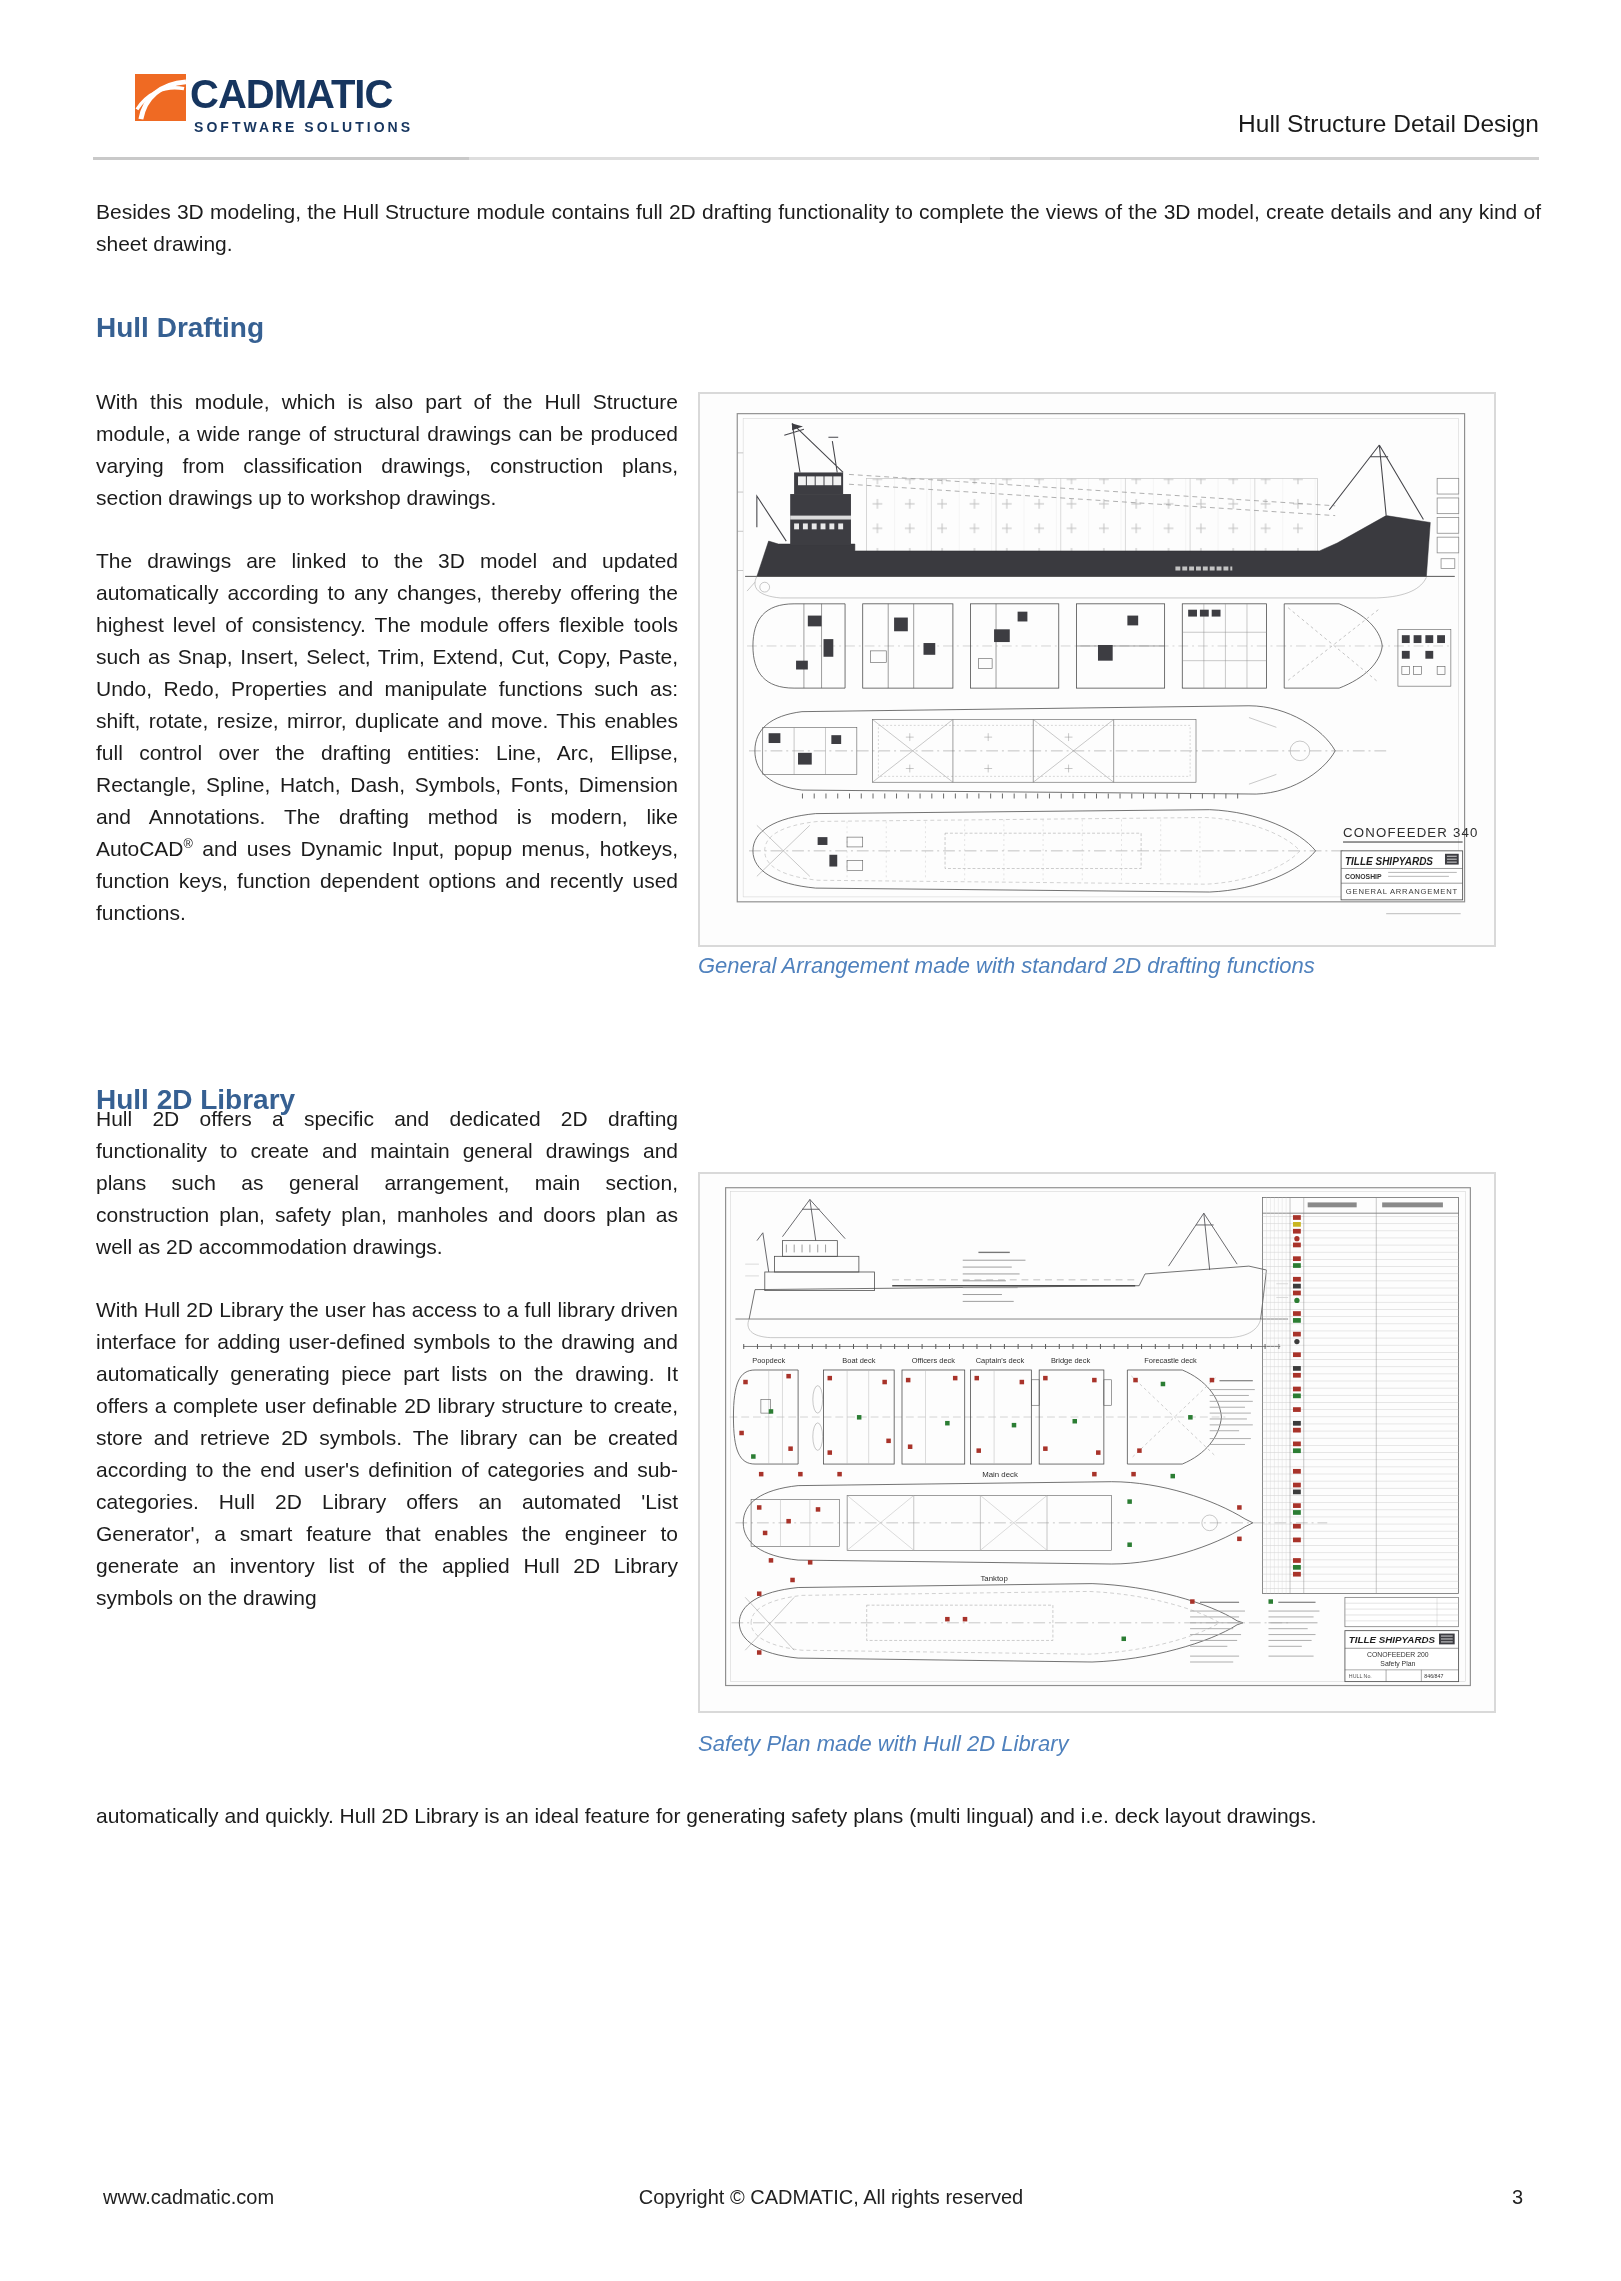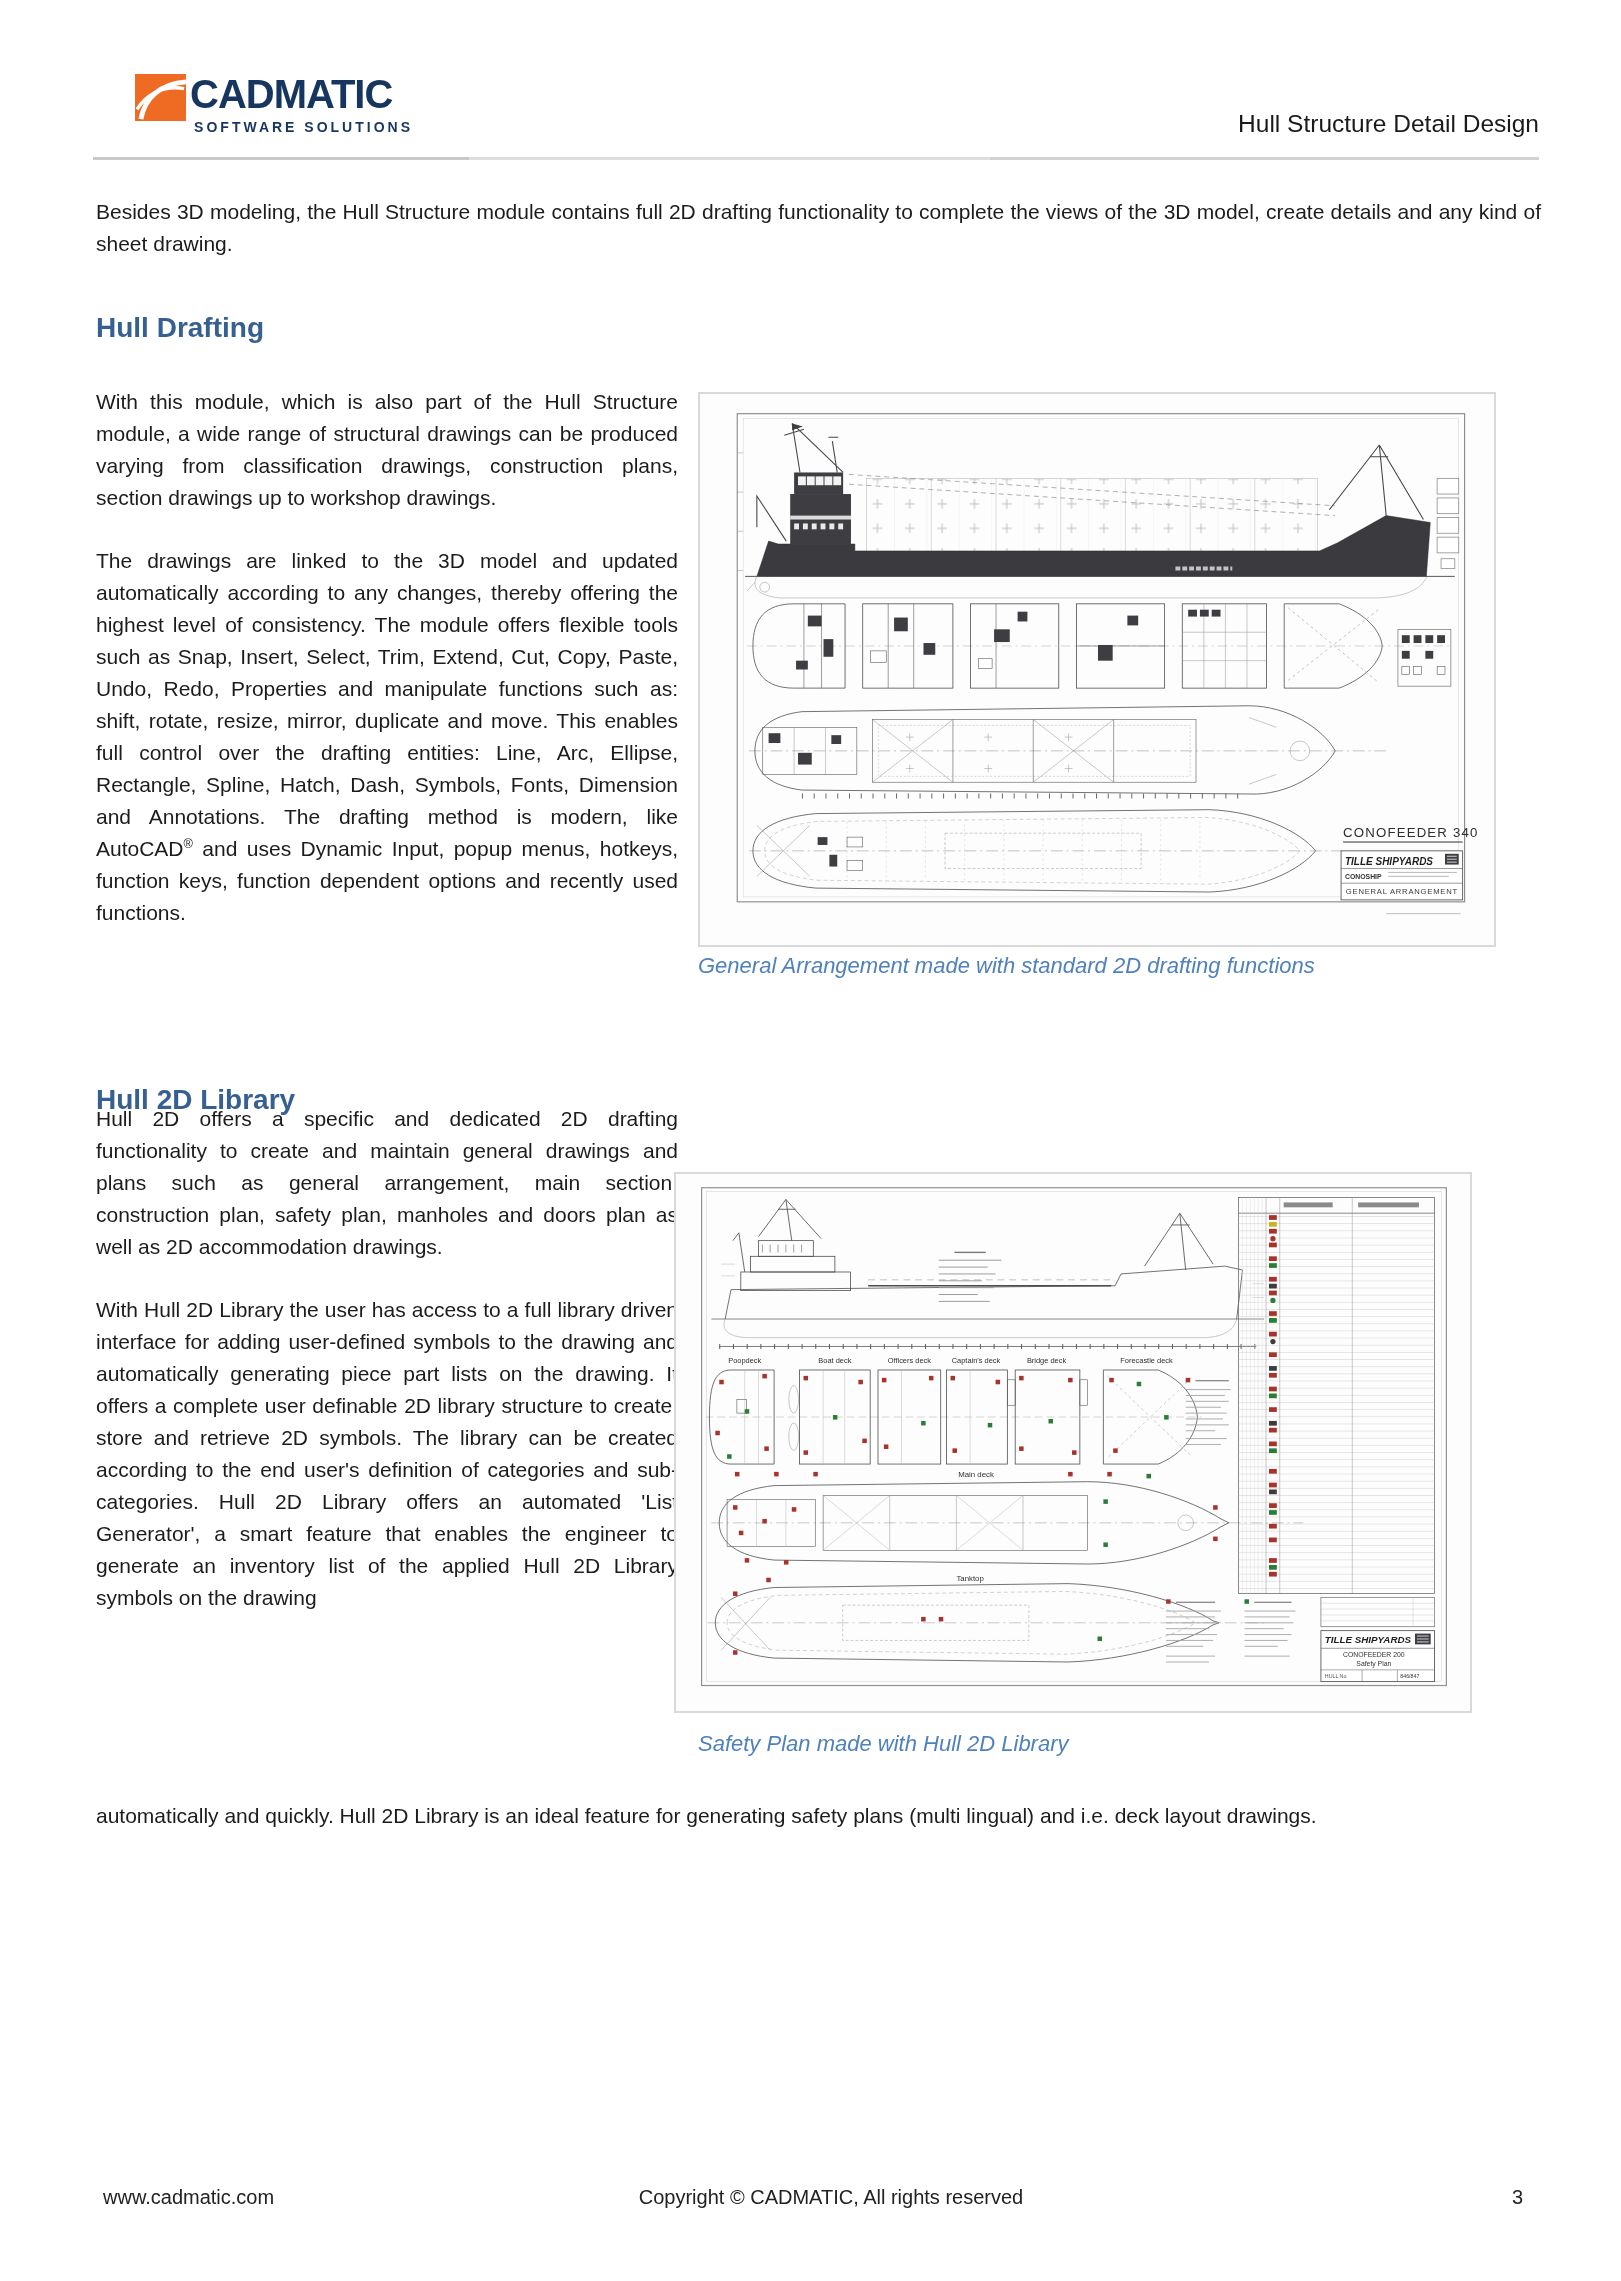--- a/index.html
+++ b/index.html
@@ -24,21 +24,21 @@
   .h1-pos{position:absolute;left:96px;top:312px;}
   .col1{position:absolute;left:96px;top:386px;width:582px;}
   .h2-pos{position:absolute;left:96px;top:1084px;text-align:center;}
   .col2{position:absolute;left:96px;top:1103px;width:582px;}
   .para-full{position:absolute;left:96px;top:1800px;width:1449px;}
   sup{font-size:12.7px;line-height:0;}
 
   
   .figure{position:absolute;background:#fdfdfd;border:2px solid #d9d9d9;}
   .fig1{left:698px;top:392px;width:794px;height:551px;}
-  .fig2{left:674px;top:1172px;width:794px;height:537px;text-align:center;}
+  .fig2{left:698px;top:1172px;width:794px;height:537px;text-align:center;}
   .figure svg{display:block;width:100%;height:100%;}
   .caption{position:absolute;font-style:italic;color:#4f81bd;font-size:22px;}
   .cap1{left:698px;top:953px;width:794px;}
   .cap2{left:698px;top:1731px;width:794px;}
 
   
   .footer-site{position:absolute;left:103px;top:2186px;font-size:20px;color:#222;}
   .footer-copy{position:absolute;left:0;right:0;top:2186px;text-align:center;font-size:20px;color:#222;padding-left:41px;}
   .footer-page{position:absolute;right:98px;top:2186px;font-size:20px;color:#222;}
 

